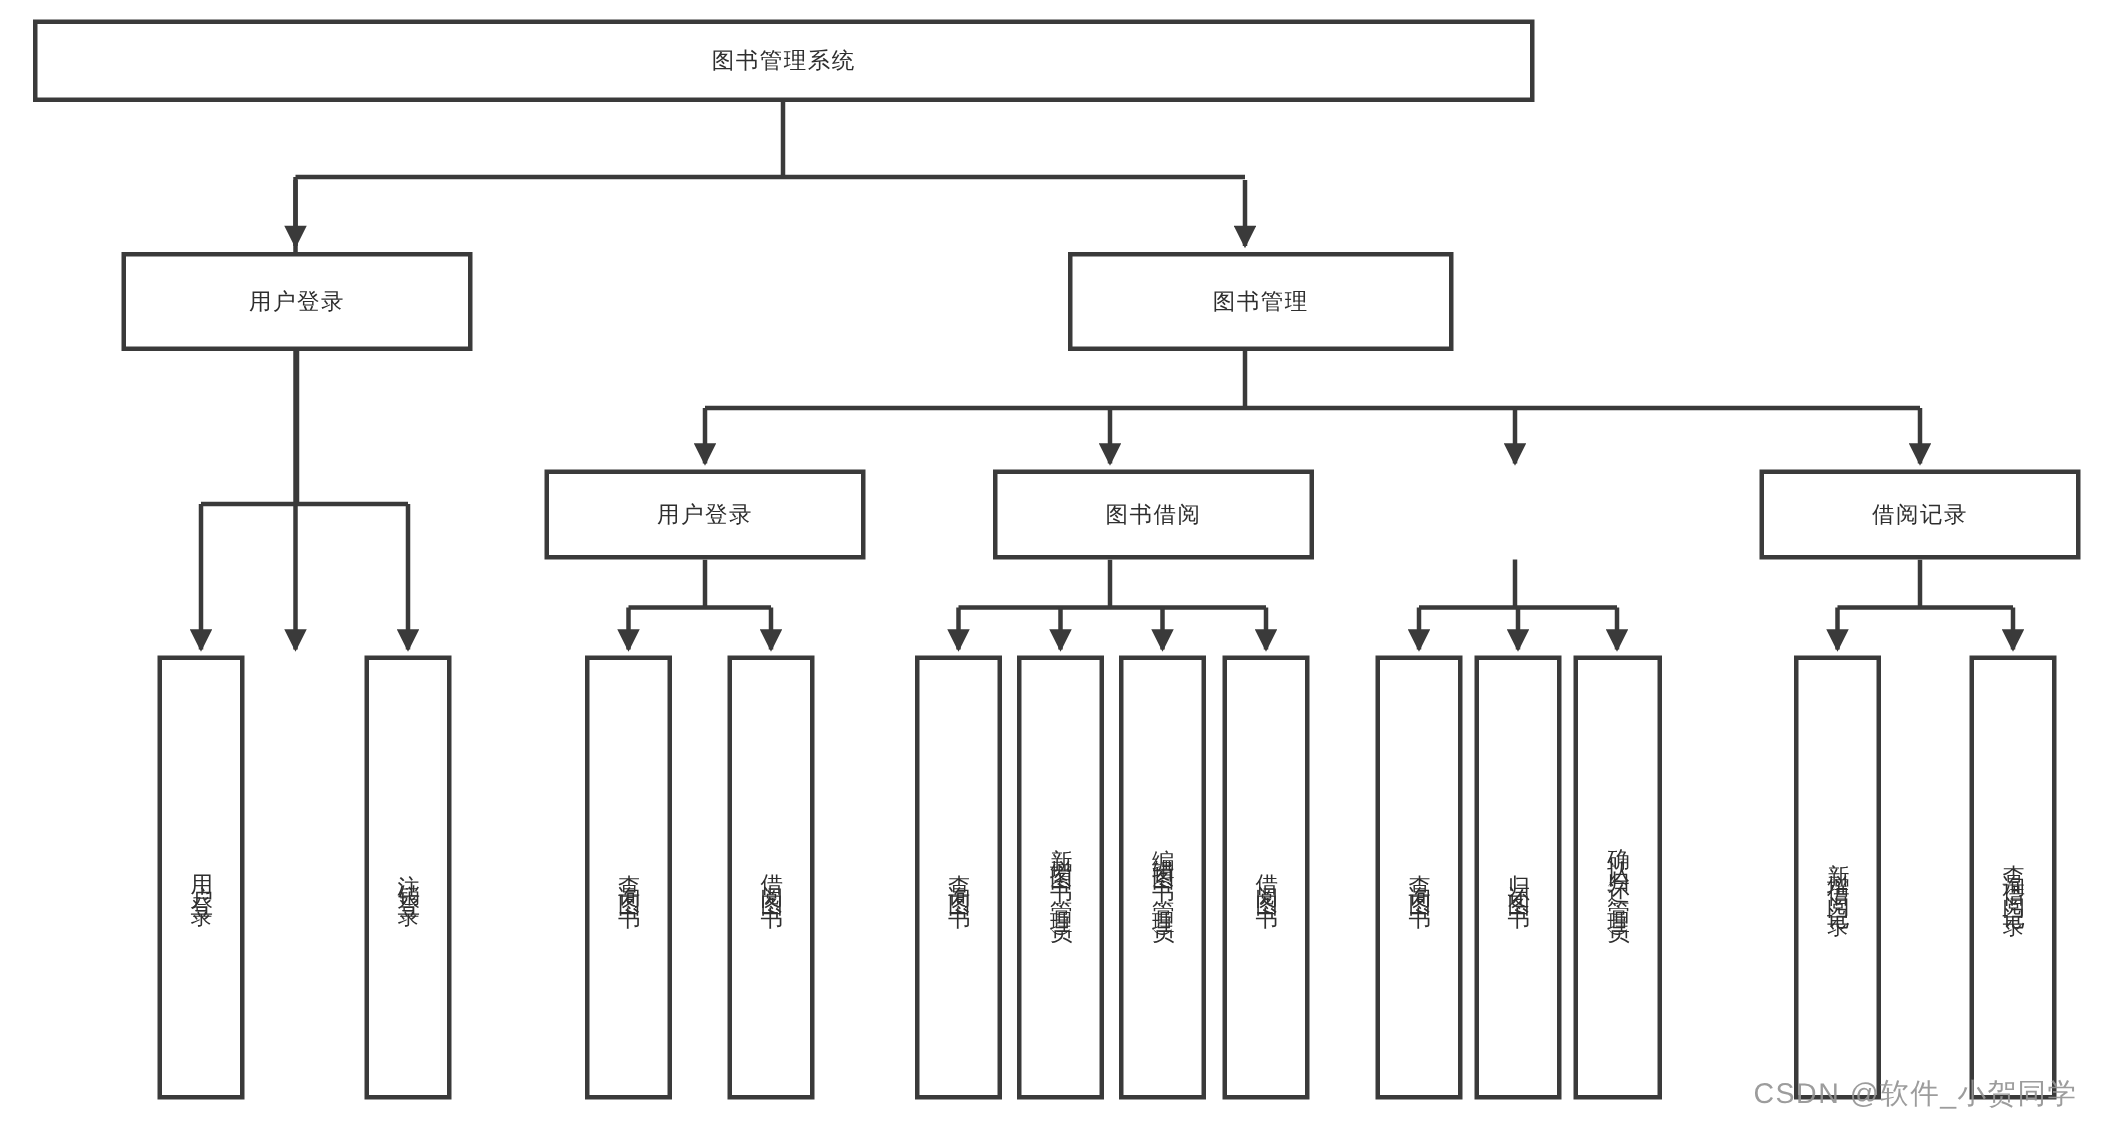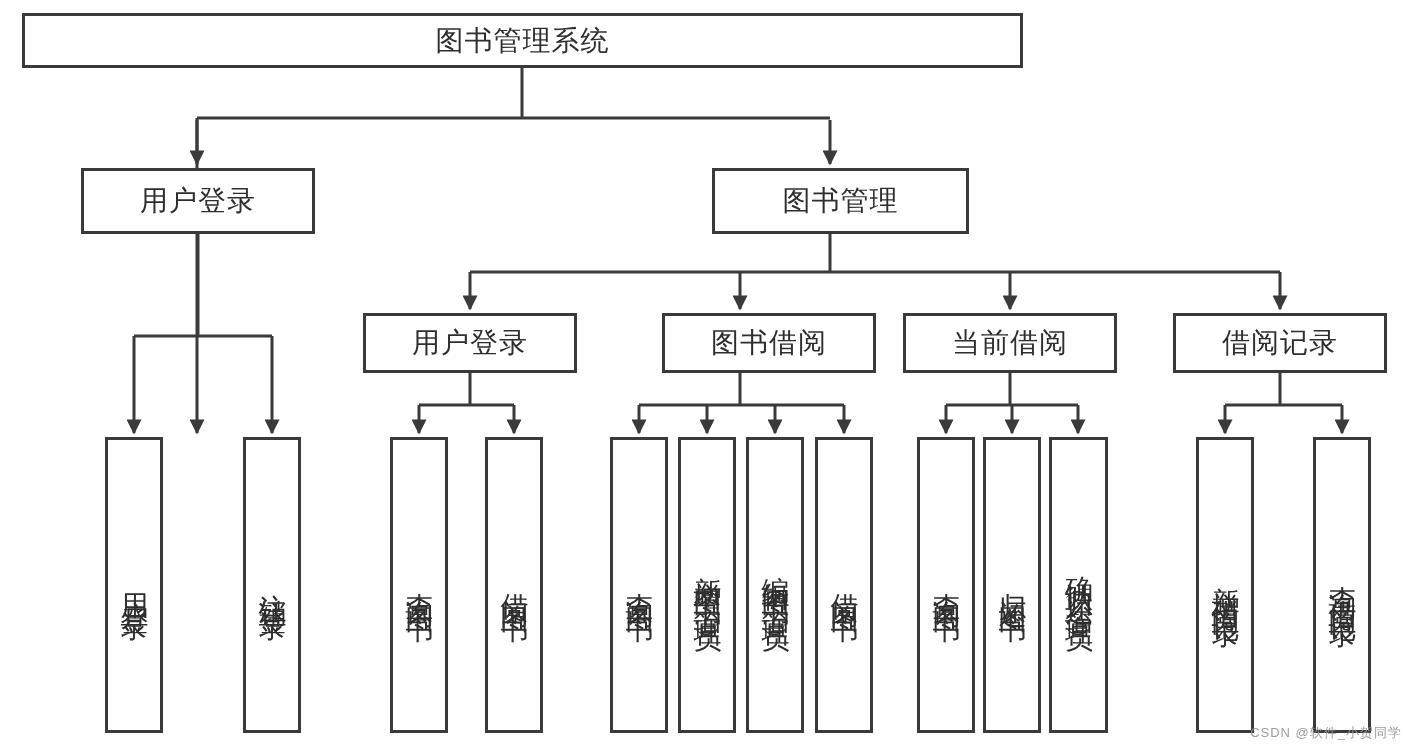--- a/index.html
+++ b/index.html
@@ -24,36 +24,36 @@
   }
   .box {
     position: absolute;
     box-sizing: border-box;
     border: 3px solid #3a3a3a;
     background: #ffffff;
     display: flex;
     align-items: center;
     justify-content: center;
     color: #2e2e2e;
-    font-size: 28px;
+    font-size: 15px;
     letter-spacing: 1px;
     z-index: 1;
     text-align: center;
   }
   .vbox {
     writing-mode: vertical-rl;
     letter-spacing: 7px;
     line-height: 1;
     padding: 10px 0;
   }
   #watermark {
     position: absolute;
-    right: 3px;
+    right: 20px;
     bottom: 5px;
-    font-size: 13px;
+    font-size: 19px;
     color: rgba(148, 148, 148, 0.92);
     letter-spacing: 1px;
     z-index: 3;
     white-space: nowrap;
   }
 </style>
 </head>
 <body>
 
 <div id="canvas">
@@ -110,21 +110,20 @@
     </g>
   </svg>
 
   <div class="box" style="left:22px; top:13px; width:1001px; height:55px;">图书管理系统</div>
 
   <div class="box" style="left:81px; top:168px; width:234px; height:66px;">用户登录</div>
   <div class="box" style="left:712px; top:168px; width:257px; height:66px;">图书管理</div>
 
   <div class="box" style="left:363px; top:313px; width:214px; height:60px;">用户登录</div>
   <div class="box" style="left:662px; top:313px; width:214px; height:60px;">图书借阅</div>
-  <div class="box" style="left:903px; top:313px; width:214px; height:60px;">当前借阅</div>
   <div class="box" style="left:1173px; top:313px; width:214px; height:60px;">借阅记录</div>
 
   <div class="box vbox" style="left:105px; top:437px; width:58px; height:296px;">用户登录</div>
   <div class="box vbox" style="left:243px; top:437px; width:58px; height:296px;">注销登录</div>
 
   <div class="box vbox" style="left:390px; top:437px; width:58px; height:296px;">查询图书</div>
   <div class="box vbox" style="left:485px; top:437px; width:58px; height:296px;">借阅图书</div>
 
   <div class="box vbox" style="left:610px; top:437px; width:58px; height:296px;">查询图书</div>
   <div class="box vbox" style="left:678px; top:437px; width:58px; height:296px;">新增图书（管理员）</div>

